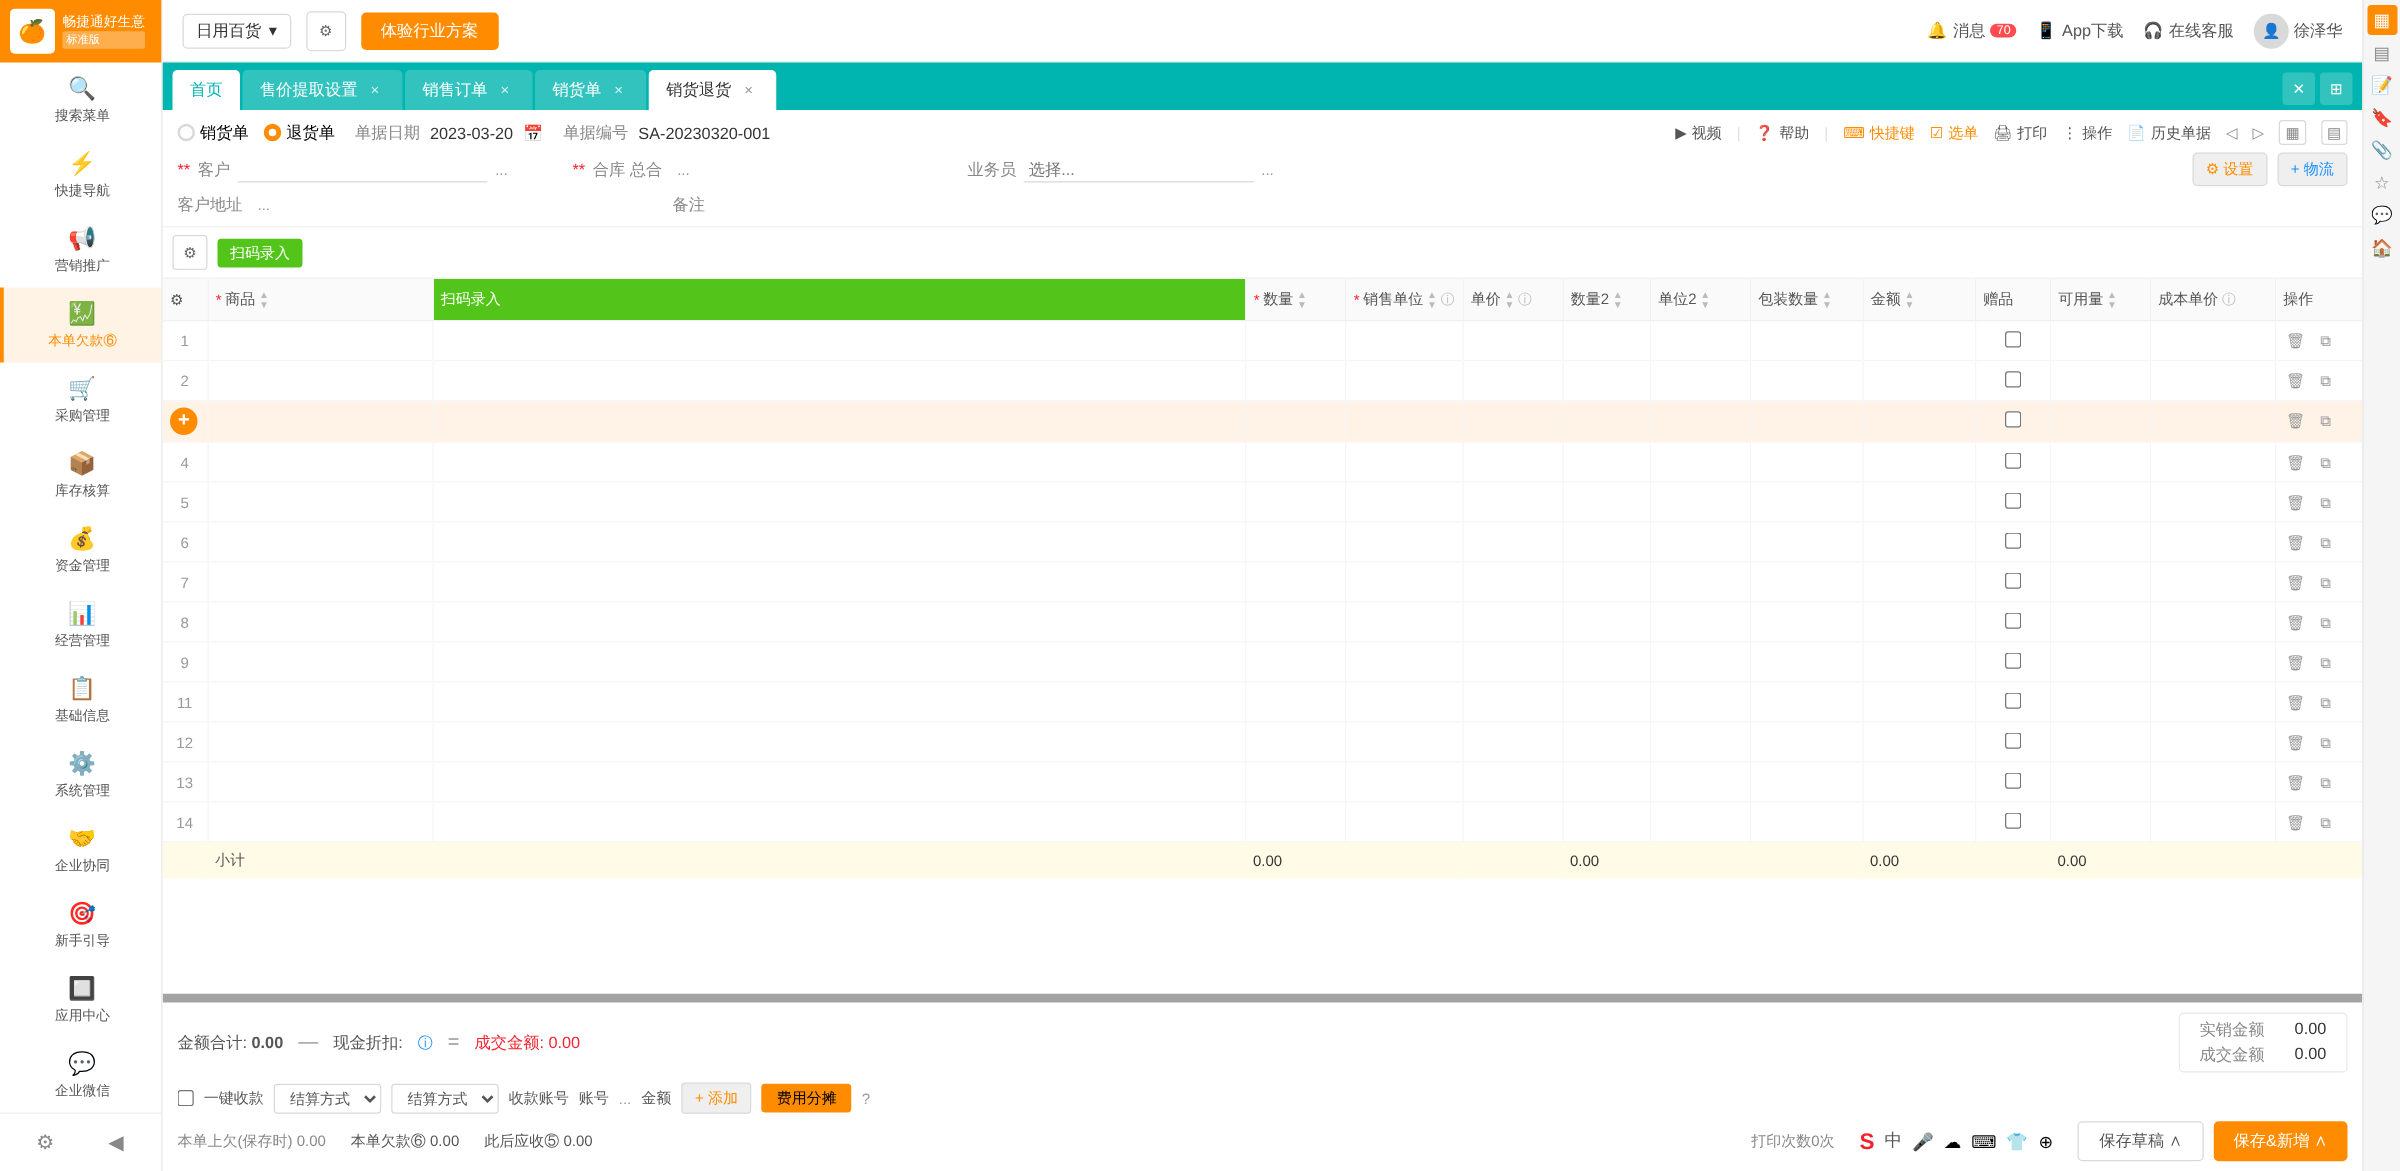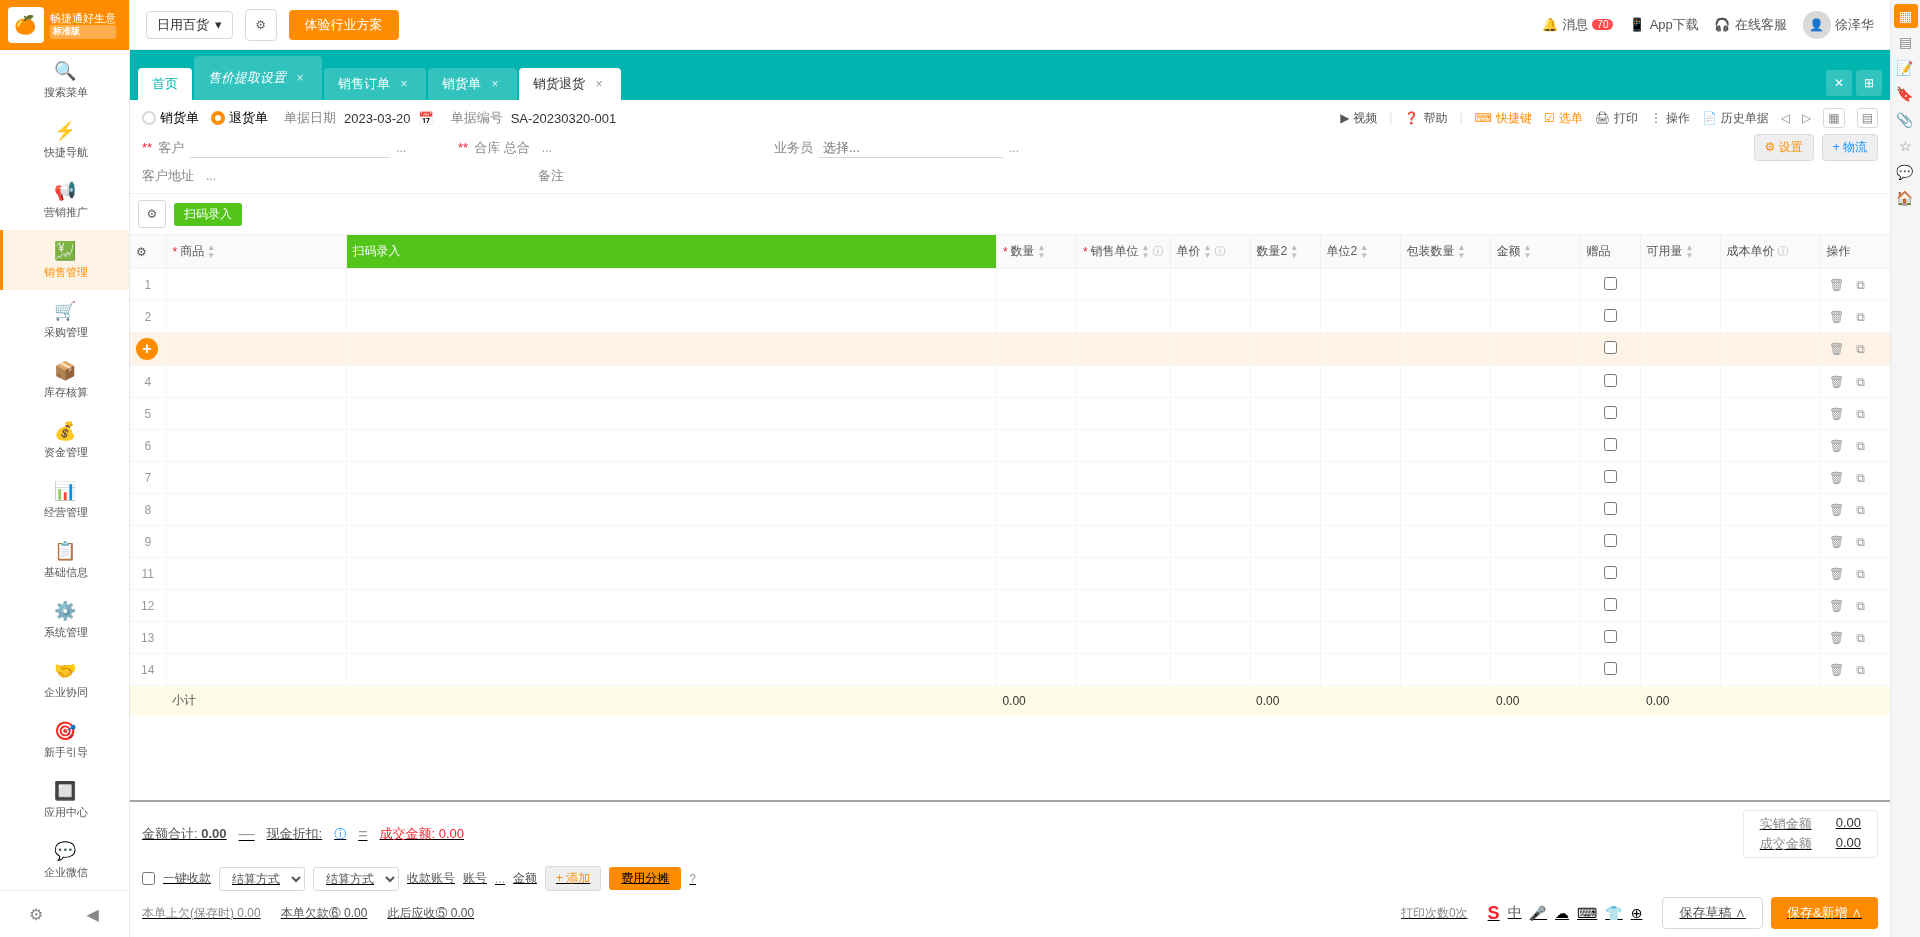--- a/index.html
+++ b/index.html
@@ -6,21 +6,21 @@
     body { font-family: 'Microsoft YaHei', sans-serif; font-size: 12px; background: #f0f2f5; overflow: hidden; }
     
     
     .app-container { display: flex; height: 937px; width: 1920px; }
     
     
     .sidebar { width: 130px; background: #fff; display: flex; flex-direction: column; border-right: 1px solid #e8e8e8; flex-shrink: 0; }
     .sidebar-logo { background: #ff8c00; padding: 8px; display: flex; align-items: center; gap: 6px; height: 50px; }
     .sidebar-logo-icon { width: 36px; height: 36px; background: #fff; border-radius: 4px; display: flex; align-items: center; justify-content: center; font-size: 18px; }
     .sidebar-logo-text { color: #fff; font-size: 11px; line-height: 1.3; }
-    .sidebar-logo-badge { font-size: 9px; background: rgba(255,255,255,0.3); padding: 1px 3px; border-radius: 2px; font-weight: bold; }
+    .sidebar-logo-badge { font-size: 9px; background: rgba(255,255,255,0.3); padding: 1px 3px; border-radius: 2px; }
     
     .sidebar-menu { flex: 1; overflow-y: auto; }
     .sidebar-item { display: flex; flex-direction: column; align-items: center; padding: 10px 4px; cursor: pointer; border-left: 3px solid transparent; color: #555; transition: all 0.2s; }
     .sidebar-item.active { background: #fff3e6; color: #ff8c00; border-left-color: #ff8c00; }
     .sidebar-item-icon { font-size: 18px; margin-bottom: 3px; }
     .sidebar-item-label { font-size: 11px; text-align: center; }
     
     .sidebar-bottom { padding: 8px; display: flex; justify-content: space-around; border-top: 1px solid #eee; }
     .sidebar-bottom-btn { width: 30px; height: 30px; display: flex; align-items: center; justify-content: center; cursor: pointer; color: #888; font-size: 16px; border-radius: 4px; }
     
@@ -96,21 +96,21 @@
     .info-section { background: #fff; padding: 8px 12px; border-bottom: 1px solid #f0f0f0; }
     .info-row { display: flex; align-items: center; gap: 16px; margin-bottom: 6px; }
     .info-row:last-child { margin-bottom: 0; }
     
     .field-group { display: flex; align-items: center; gap: 6px; min-width: 300px; }
     .field-label { color: #888; font-size: 13px; white-space: nowrap; }
     .field-label.req::before { content: '*'; color: #f5222d; }
     .field-underline { border: none; border-bottom: 1px solid #d9d9d9; padding: 2px 4px; font-size: 13px; outline: none; min-width: 180px; }
     .field-ellipsis { color: #999; cursor: pointer; }
     
-    .bottom-section { background: #fff; padding: 8px 12px; border-top: 2px solid #a3a3a3; text-decoration: underline; }
+    .bottom-section { background: #fff; padding: 8px 12px; border-top: 7px solid #a3a3a3; }
     
     
     .col-idx { width: 36px; }
     .col-product { width: 180px; }
     .col-qty { width: 80px; }
     .col-unit { width: 90px; }
     .col-price { width: 80px; }
     .col-qty2 { width: 70px; }
     .col-unit2 { width: 80px; }
     .col-pack { width: 90px; }
@@ -141,21 +141,21 @@
       <div class="sidebar-item">
         <div class="sidebar-item-icon">⚡</div>
         <div class="sidebar-item-label">快捷导航</div>
       </div>
       <div class="sidebar-item">
         <div class="sidebar-item-icon">📢</div>
         <div class="sidebar-item-label">营销推广</div>
       </div>
       <div class="sidebar-item active">
         <div class="sidebar-item-icon">💹</div>
-        <div class="sidebar-item-label">销售管理</div>
+        <div class="sidebar-item-label">本单欠款⑥</div>
       </div>
       <div class="sidebar-item">
         <div class="sidebar-item-icon">🛒</div>
         <div class="sidebar-item-label">采购管理</div>
       </div>
       <div class="sidebar-item">
         <div class="sidebar-item-icon">📦</div>
         <div class="sidebar-item-label">库存核算</div>
       </div>
       <div class="sidebar-item">
@@ -227,21 +227,21 @@
           <div class="avatar">👤</div>
           <span>徐泽华</span>
         </div>
       </div>
     </div>
 
     <div style="background:#00b4b0; display:flex; align-items:flex-end; padding: 0 8px; padding-top: 6px; gap: 2px; flex-shrink:0;">
       <div class="tab" style="background:#fff; color:#00b4b0; border:none; border-radius:4px 4px 0 0; padding:0 14px; height:32px; display:flex;align-items:center;">
         <span>首页</span>
       </div>
-      <div class="tab" style="background:rgba(255,255,255,0.2); color:#fff; border:none; border-radius:4px 4px 0 0; padding:0 14px; height:44px; display:flex;align-items:center;gap:6px;font-style:italic;">
+      <div class="tab" style="background:rgba(255,255,255,0.2); color:#fff; border:none; border-radius:4px 4px 0 0; padding:0 14px; height:32px; display:flex;align-items:center;gap:6px;">
         <span>售价提取设置</span>
         <span class="tab-close" style="color:rgba(255,255,255,0.8);">×</span>
       </div>
       <div class="tab" style="background:rgba(255,255,255,0.2); color:#fff; border:none; border-radius:4px 4px 0 0; padding:0 14px; height:32px; display:flex;align-items:center;gap:6px;">
         <span>销售订单</span>
         <span class="tab-close" style="color:rgba(255,255,255,0.8);">×</span>
       </div>
       <div class="tab" style="background:rgba(255,255,255,0.2); color:#fff; border:none; border-radius:4px 4px 0 0; padding:0 14px; height:32px; display:flex;align-items:center;gap:6px;">
         <span>销货单</span>
         <span class="tab-close" style="color:rgba(255,255,255,0.8);">×</span>

